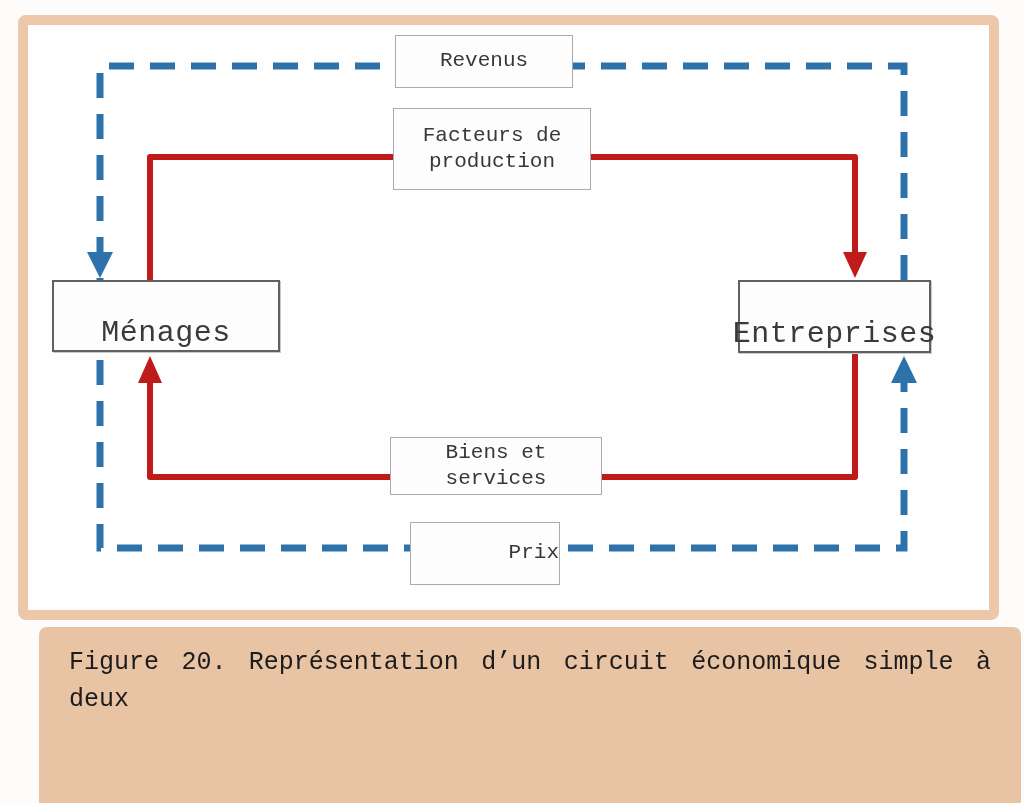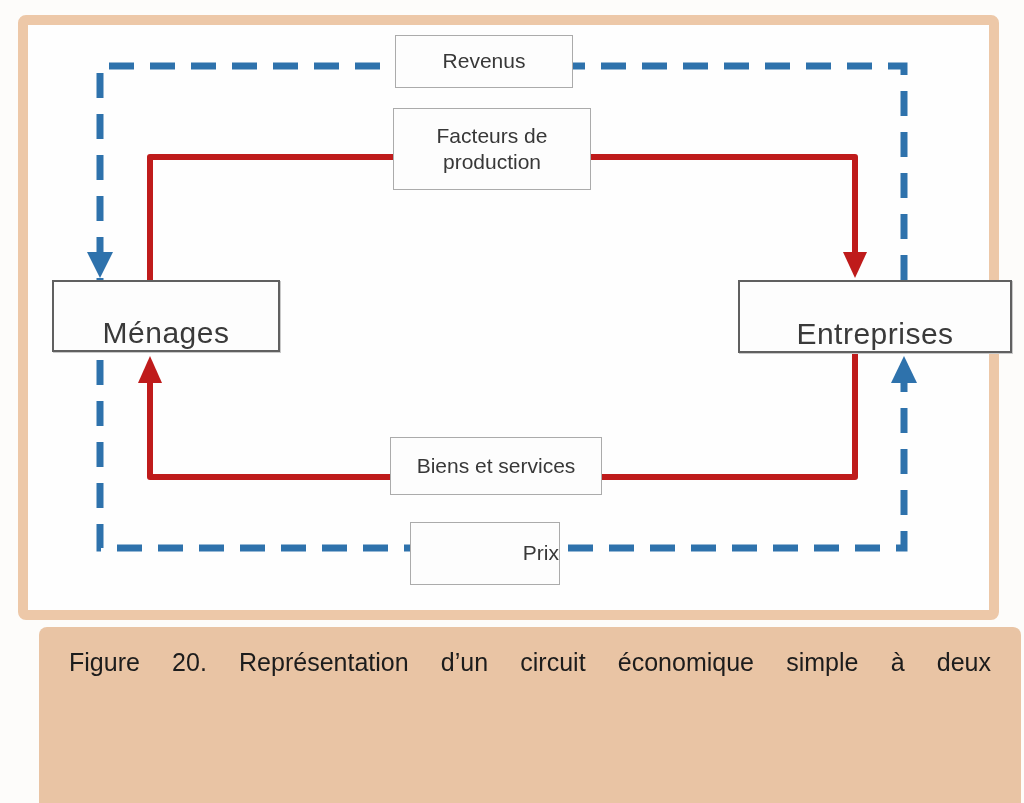--- a/index.html
+++ b/index.html
@@ -1,40 +1,40 @@
 <!DOCTYPE html>
 <html><head>
 <meta charset="utf-8">
 <style>
   * { margin: 0; padding: 0; box-sizing: border-box; }
   html, body { width: 1024px; height: 803px; background: #fdfcfa; overflow: hidden; }
   body { font-family: "Liberation Sans", "DejaVu Sans", sans-serif; position: relative; }
 
-  #stage { position: absolute; inset: 0; width: 1024px; height: 803px; }
+  #stage { position: absolute; inset: 0; width: 1024px; height: 803px; font-family: Liberation Mono, monospace; }
 
   
   .frame {
     position: absolute; left: 18px; top: 15px; width: 981px; height: 605px;
     border: 10px solid #edc8a8; border-radius: 8px; background: #fefefe; z-index: 1;
   }
 
   
   svg.flows { position: absolute; left: 0; top: 0; width: 1024px; height: 803px; z-index: 2; }
 
   
   .boxes { position: absolute; inset: 0; z-index: 3; }
 
   .node {
     position: absolute; background: #fdfdfd; border: 2px solid #606060;
     display: flex; align-items: flex-end; justify-content: center;
     color: #3a3a3a; font-size: 30px; letter-spacing: 0.5px;
     box-shadow: 1px 1px 0 #c9c9c9;
   }
   .node.menages      { left: 52px;  top: 280px; width: 228px; height: 72px; }
-  .node.entreprises  { left: 738px; top: 280px; width: 274px; height: 73px; }
+  .node.entreprises  { left: 738px; top: 280px; width: 193px; height: 73px; }
 
   .flowlabel {
     position: absolute; background: #fdfdfd; border: 1px solid #ababab;
     display: flex; align-items: center; justify-content: center; text-align: center;
     color: #383838; font-size: 21px; line-height: 1.25;
   }
   .flowlabel.revenus  { left: 395px; top: 35px;  width: 178px; height: 53px; }
   .flowlabel.facteurs { left: 377px; top: 108px; width: 198px; height: 82px; padding: 0 24px; margin-left: 16px; }
   .flowlabel.biens    { left: 390px; top: 437px; width: 212px; height: 58px; }
   .flowlabel.prix     { left: 410px; top: 522px; width: 150px; height: 63px; justify-content: flex-end; }

